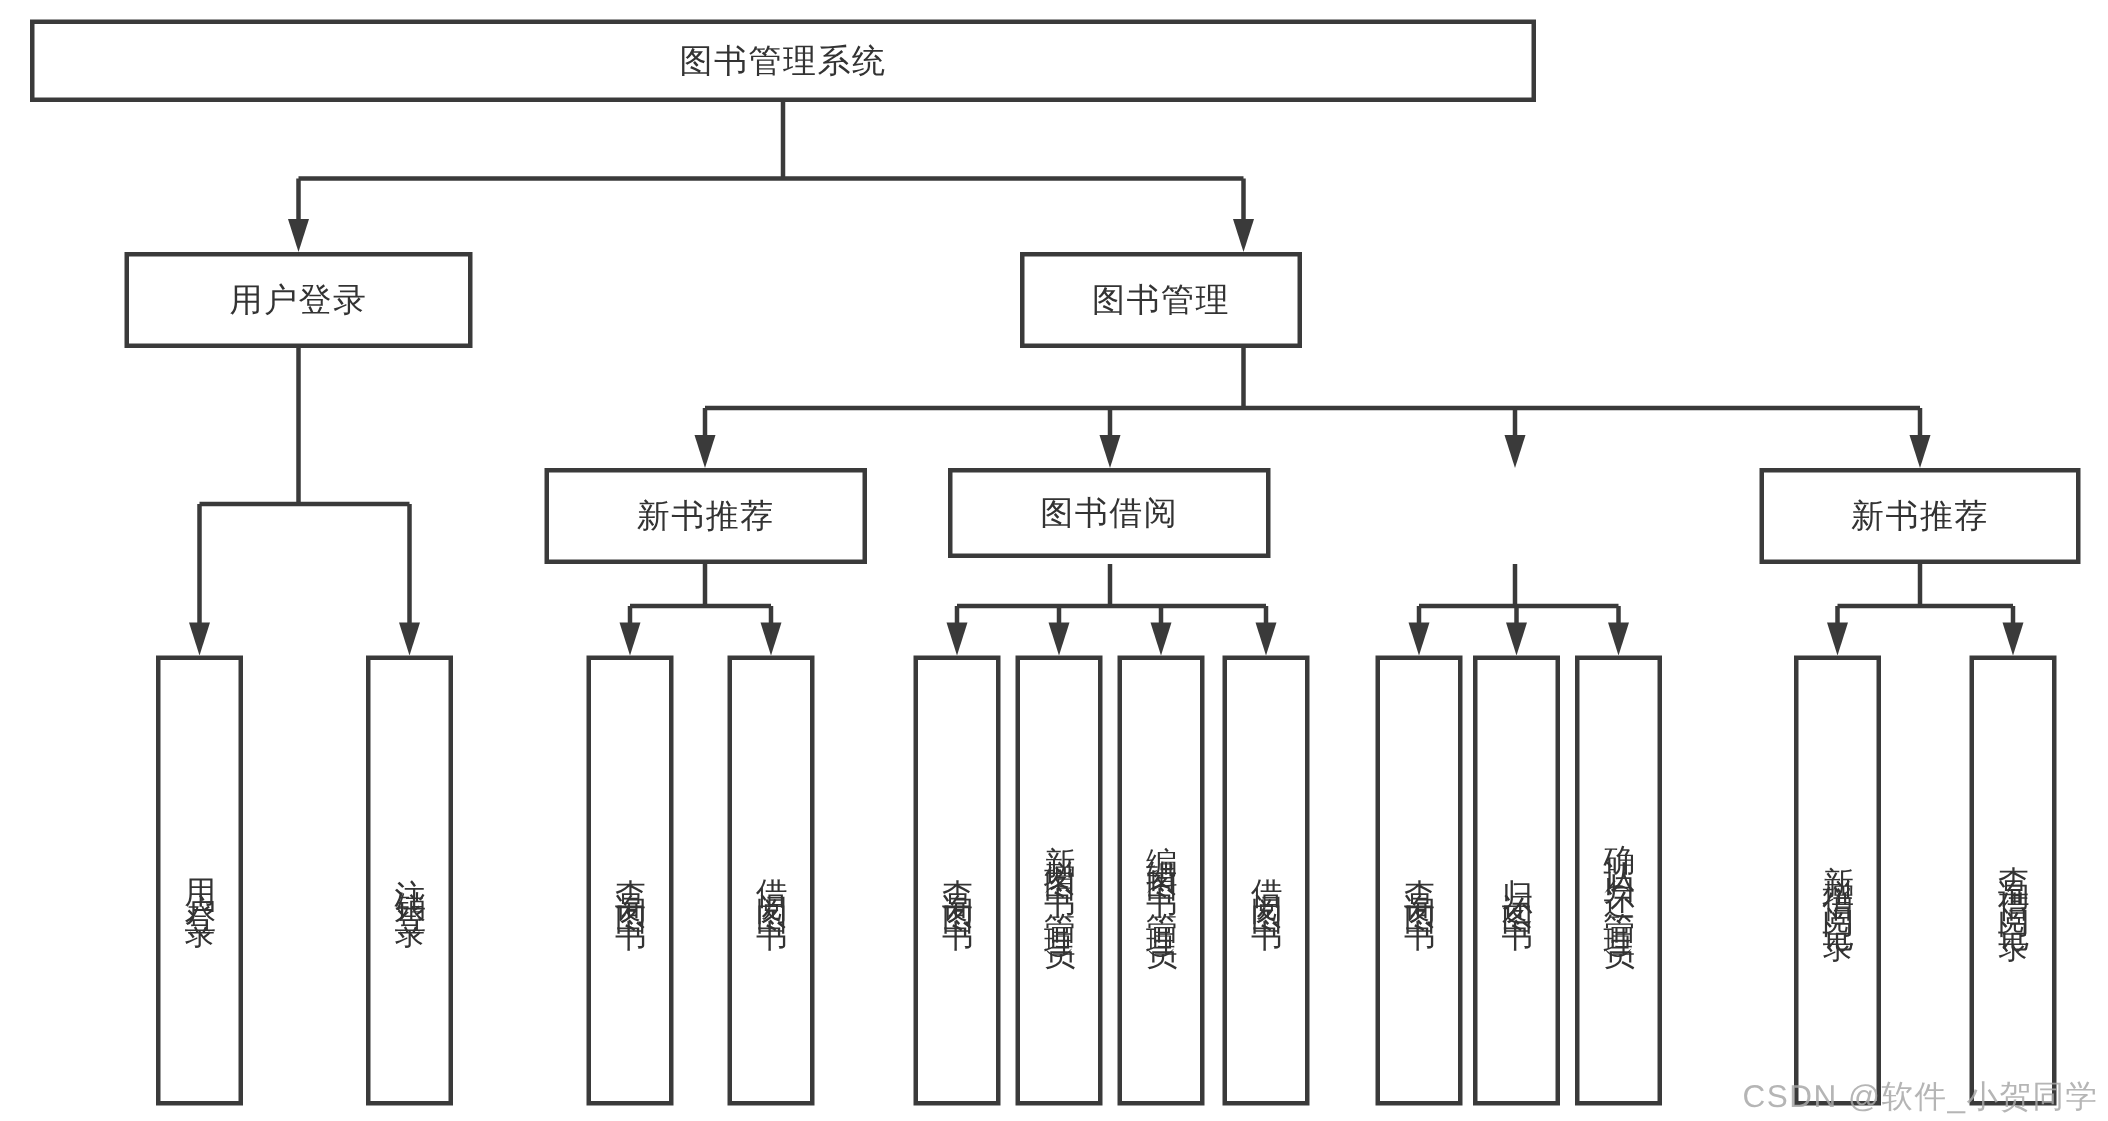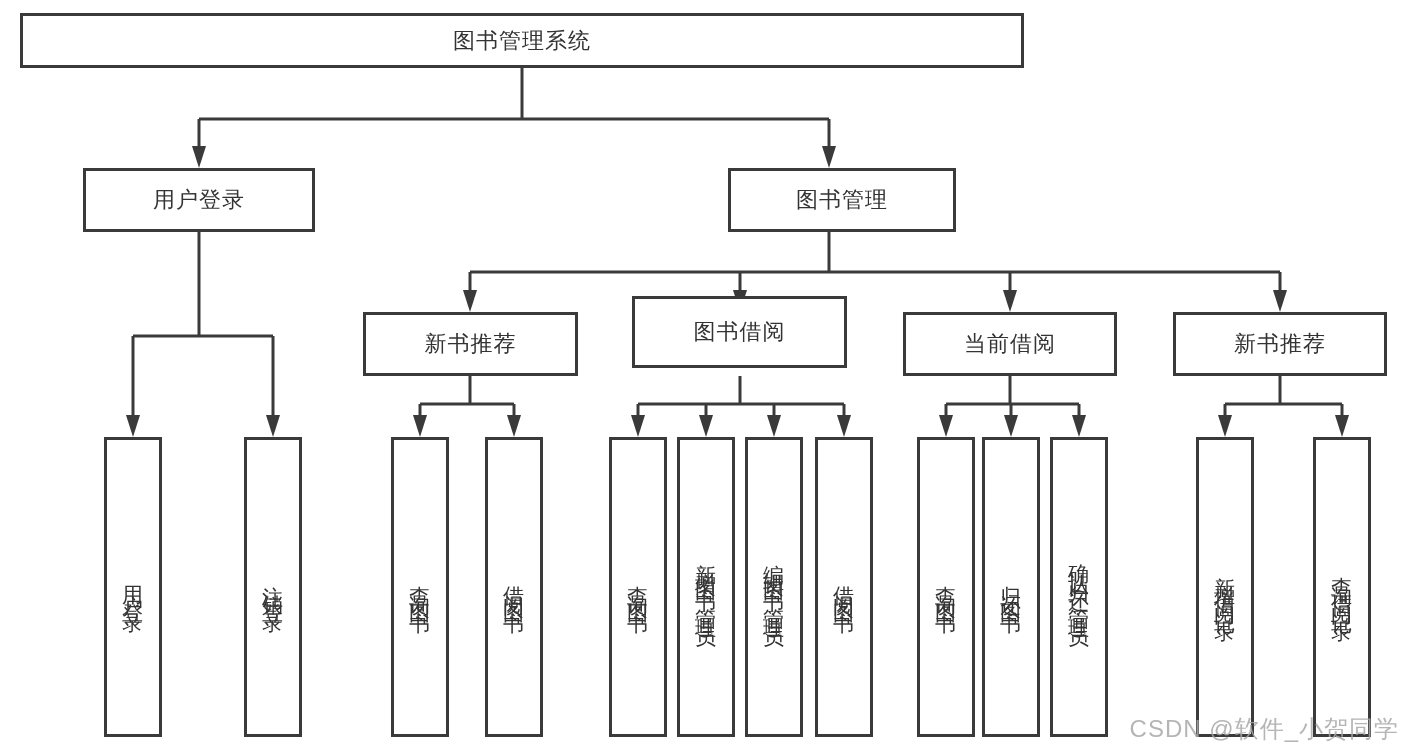--- a/index.html
+++ b/index.html
@@ -49,21 +49,21 @@
     font-size: 21px;
     letter-spacing: 9px;
     line-height: 1;
     color: #333333;
   }
   #watermark {
     position: absolute;
     right: 6px;
     bottom: 2px;
     z-index: 2;
-    font-size: 24px;
+    font-size: 21px;
     color: rgba(168,168,168,0.85);
     letter-spacing: 1px;
     white-space: nowrap;
     margin-left: 11px;
   }
 </style>
 </head>
 <body>
 
 <div id="canvas">
@@ -133,25 +133,24 @@
       <polygon points="1011,437 1004,415 1018,415"></polygon>
       <polygon points="1079,437 1072,415 1086,415"></polygon>
       <polygon points="1225,437 1218,415 1232,415"></polygon>
       <polygon points="1342,437 1335,415 1349,415"></polygon>
     </g>
   </svg>
 
   <div class="node hnode" style="left:20px; top:13px; width:1004px; height:55px;">图书管理系统</div>
 
   <div class="node hnode" style="left:83px; top:168px; width:232px; height:64px;">用户登录</div>
-  <div class="node hnode" style="left:728px; top:168px; width:228px; height:64px;">图书管理</div>
+  <div class="node hnode" style="left:680px; top:168px; width:188px; height:64px;">图书管理</div>
 
   <div class="node hnode" style="left:363px; top:312px; width:215px; height:64px;">新书推荐</div>
-  <div class="node hnode" style="left:632px; top:296px; width:215px; height:72px;">图书借阅</div>
-  <div class="node hnode" style="left:903px; top:312px; width:214px; height:64px;">当前借阅</div>
+  <div class="node hnode" style="left:632px; top:312px; width:215px; height:60px;">图书借阅</div>
   <div class="node hnode" style="left:1173px; top:312px; width:214px; height:64px;">新书推荐</div>
 
   <div class="node leaf" style="left:104px;">
     <span class="vtext">用户登录</span>
   </div>
   <div class="node leaf" style="left:244px;">
     <span class="vtext">注销登录</span>
   </div>
 
   <div class="node leaf" style="left:391px;">

